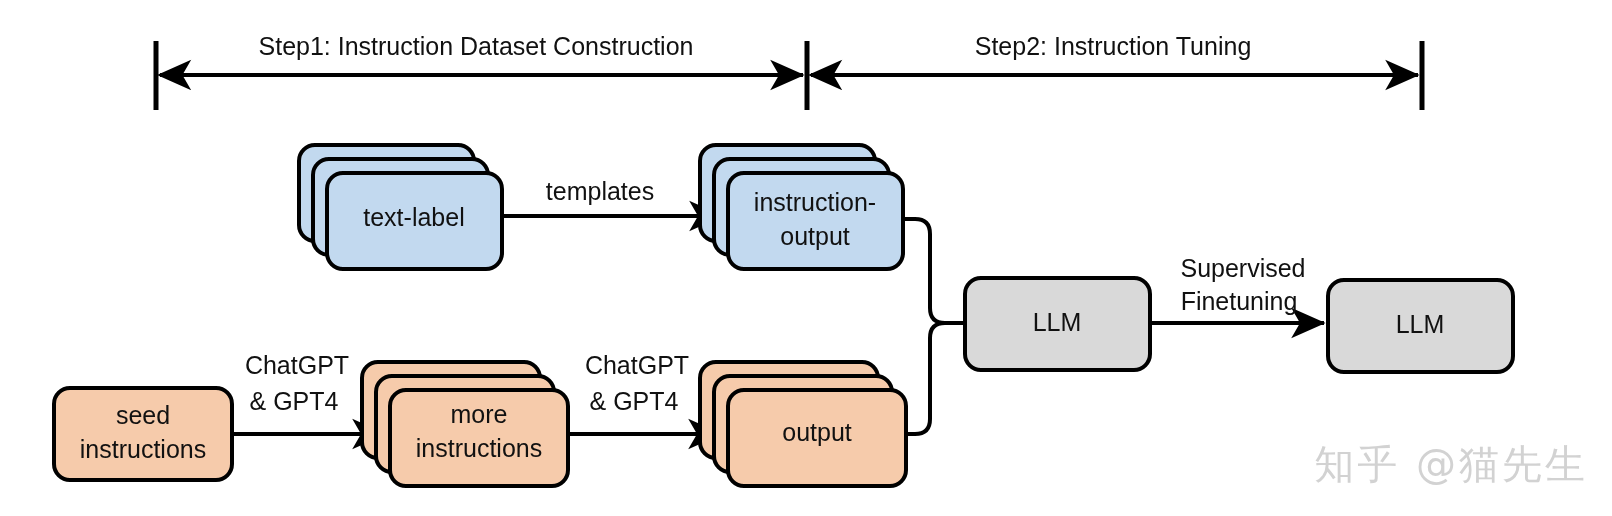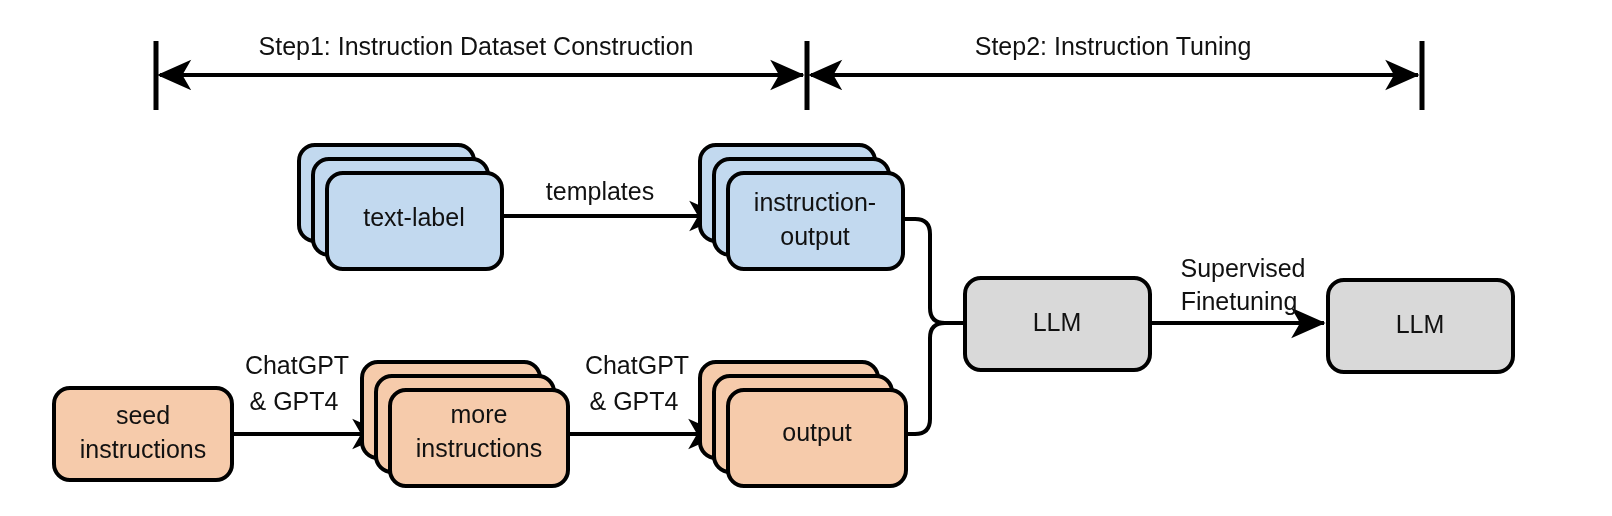--- a/index.html
+++ b/index.html
@@ -175,14 +175,15 @@
     <text class="edge-text" x="294" y="403">&amp; GPT4</text>
 
     <text class="edge-text" x="637" y="367">ChatGPT</text>
     <text class="edge-text" x="634" y="403">&amp; GPT4</text>
 
     <text class="edge-text" x="1243" y="270">Supervised</text>
     <text class="edge-text" x="1239" y="303">Finetuning</text>
 
   </svg>
 
+  <div class="watermark">知乎 @猫先生</div>
 
 </div>
 
 </body></html>

